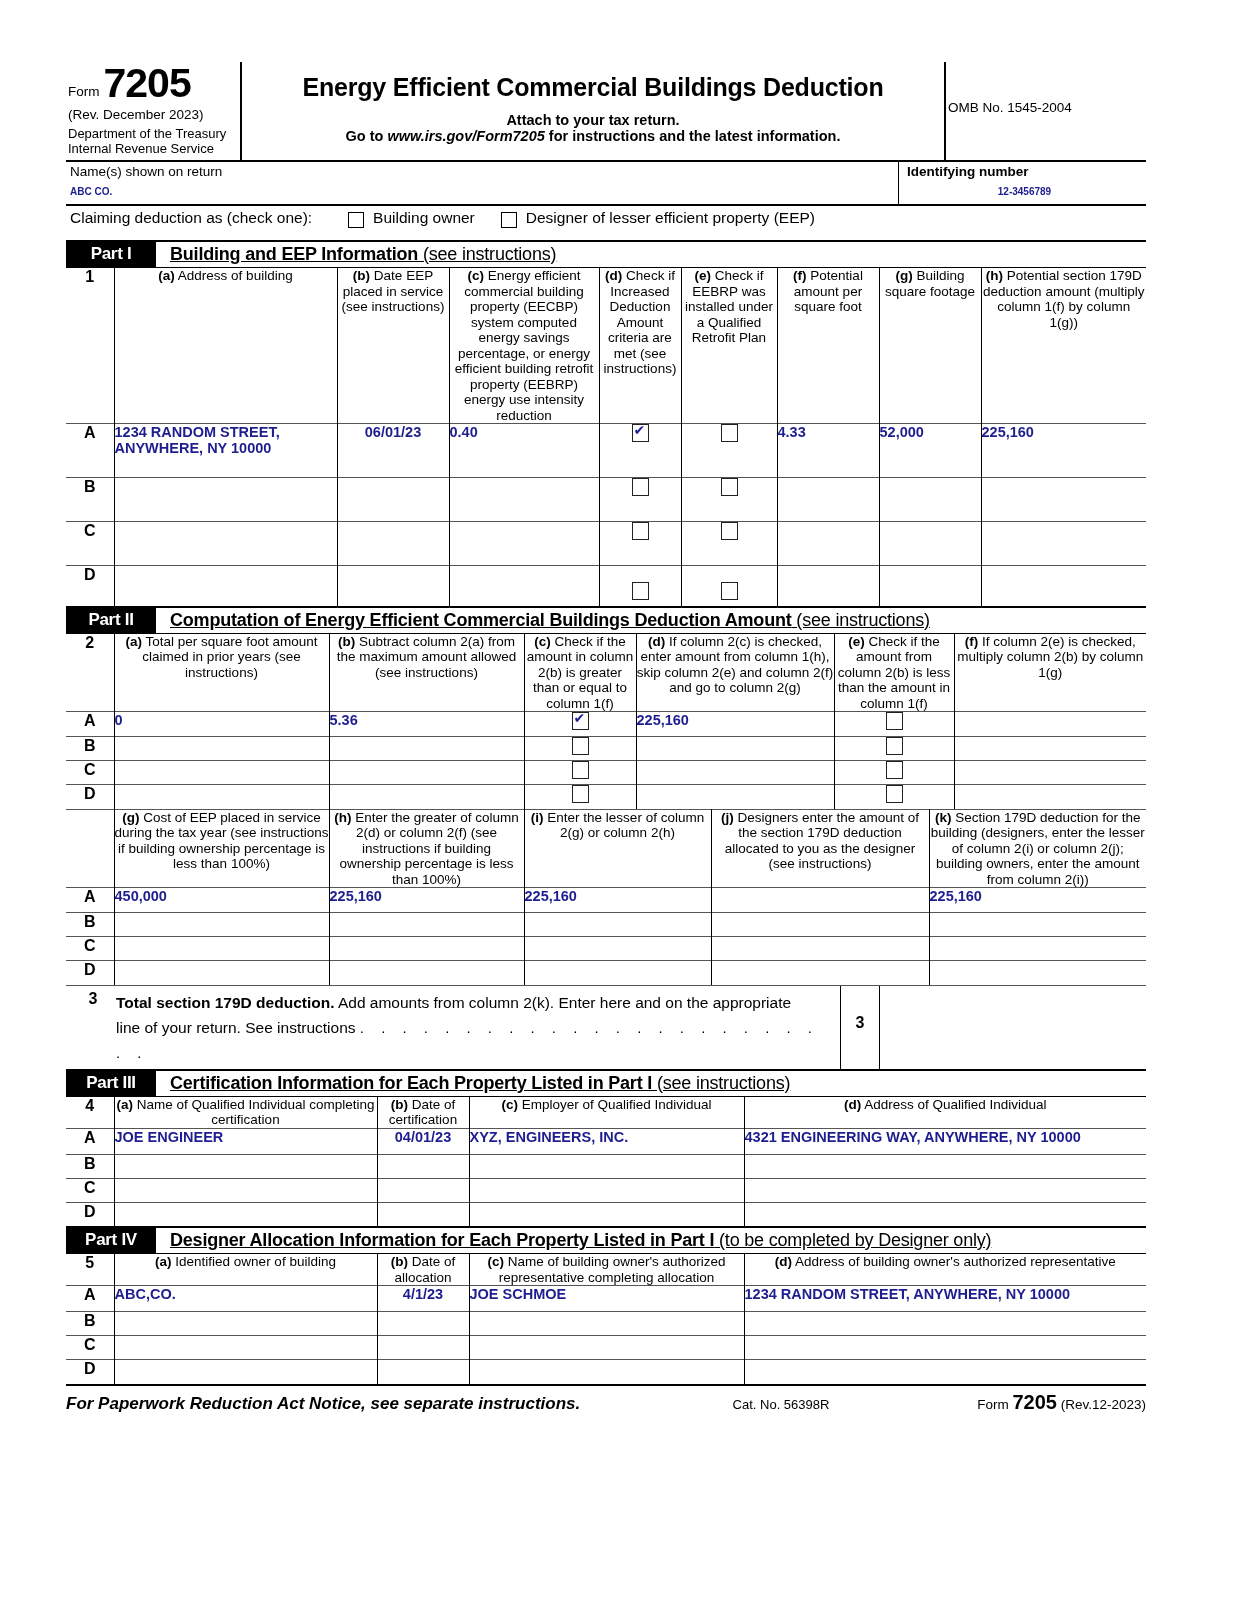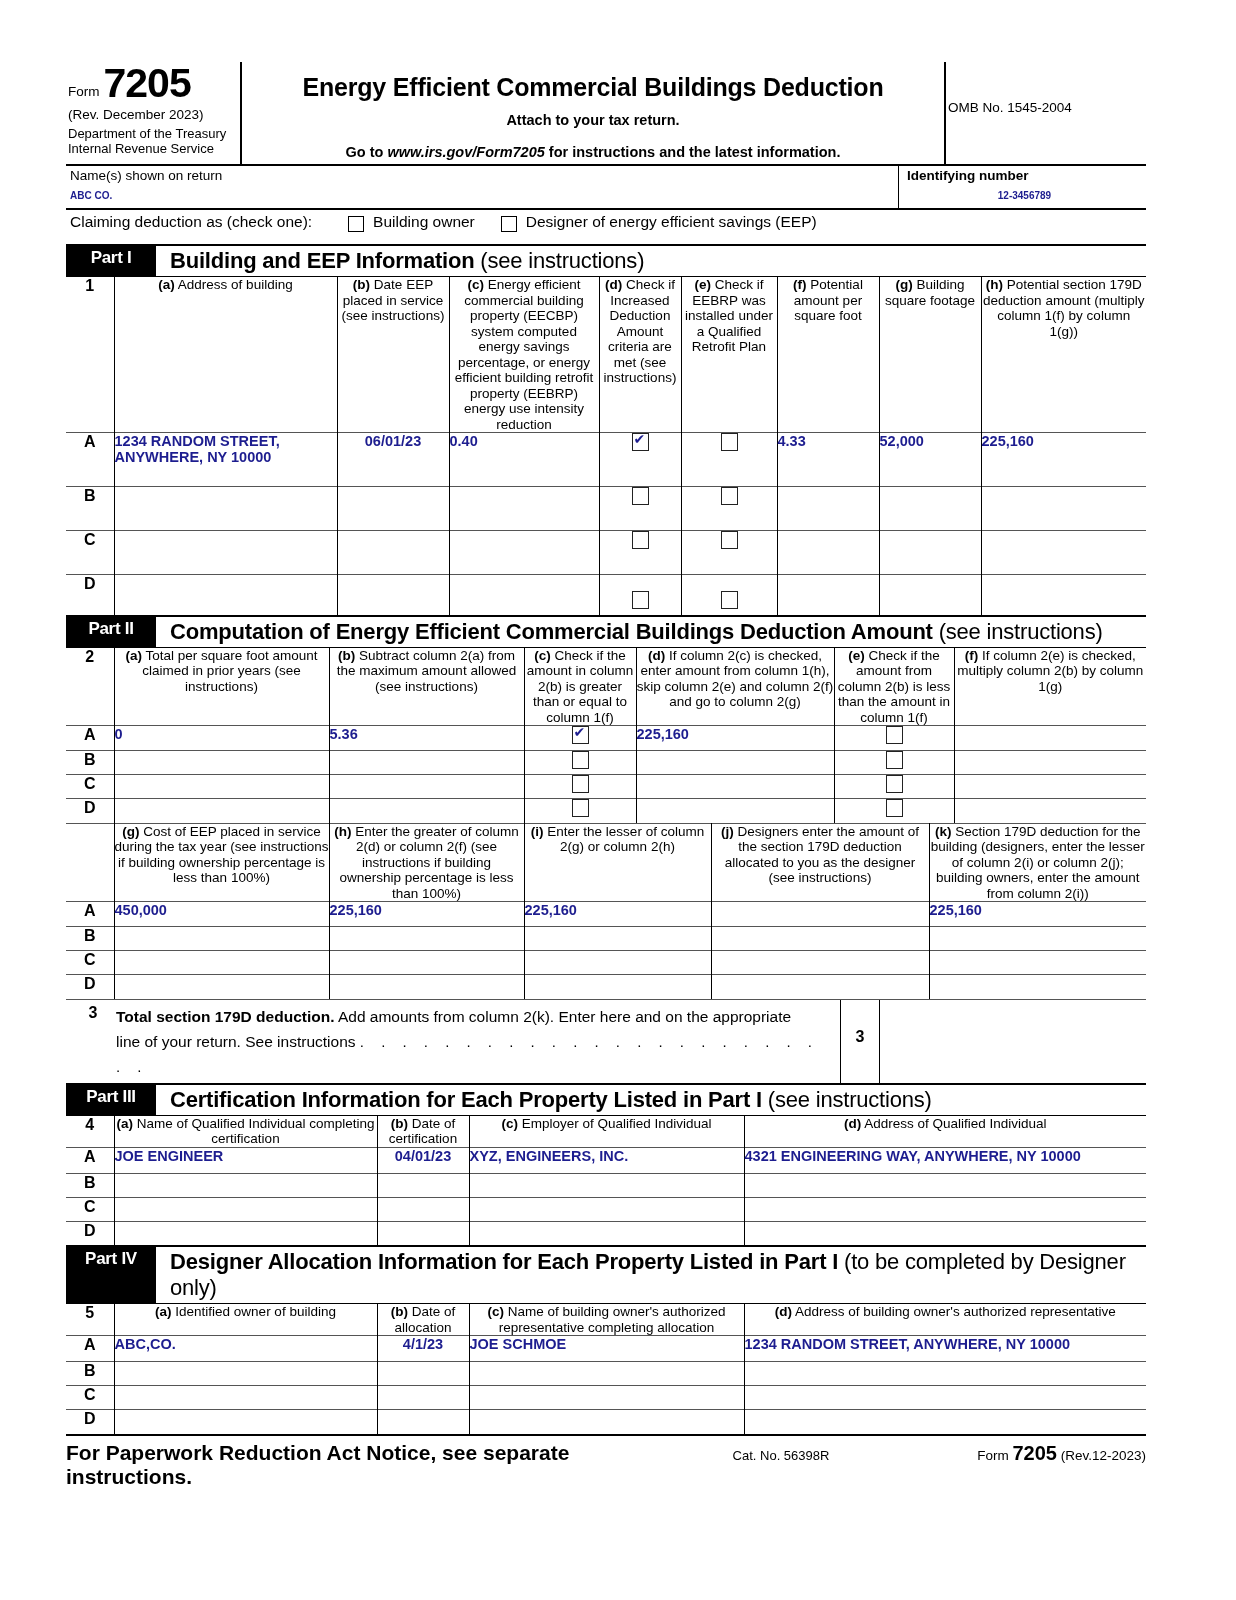--- a/index.html
+++ b/index.html
@@ -17,42 +17,42 @@
   .hdr{display:flex;border-bottom:2.5px solid #000;}
   .hdr-left{width:176px;box-sizing:border-box;padding:2px 6px 4px 2px;border-right:2.5px solid #000;}
   .formline{display:flex;align-items:flex-end;gap:4px;}
   .formword{font-size:13.5px;line-height:13px;padding-bottom:4px;}
   .formnum{font-size:41px;font-weight:bold;line-height:38px;letter-spacing:-1px;}
   .rev{font-size:13.5px;margin-top:5px;line-height:15px;}
   .dept{font-size:13px;margin-top:5px;line-height:14.5px;}
   .hdr-mid{flex:1;box-sizing:border-box;padding:4px 6px 4px 6px;text-align:center;border-right:2.5px solid #000;}
   .title{font-size:25px;font-weight:bold;line-height:30px;margin-top:6px;letter-spacing:-.2px;}
   .attach{font-size:14.5px;font-weight:bold;margin-top:10px;}
-  .goto{font-size:14.5px;font-weight:bold;margin-top:16px;}
+  .goto{font-size:14.5px;font-weight:bold;margin-top:0;}
   .goto i{font-style:italic;}
   .hdr-right{width:200px;box-sizing:border-box;padding:38px 6px 4px 2px;font-size:13.5px;}
 
   
   .namerow{display:flex;border-bottom:2.5px solid #000;}
   .name-l{flex:1;box-sizing:border-box;padding:2px 4px 3px 4px;border-right:1.2px solid #000;}
   .name-r{width:247px;box-sizing:border-box;padding:2px 4px 3px 8px;}
   .lbl-sm{font-size:13.5px;line-height:16px;}
   .val{color:#1d1d8f;font-weight:bold;font-size:10px;line-height:19px;padding-top:2px;}
   .val-c{text-align:center;}
 
   
   .claimrow{display:flex;align-items:center;border-bottom:2.5px solid #000;padding:3px 4px 13px 4px;font-size:15.5px;}
   .cb{display:inline-block;width:14px;height:14px;border:1.3px solid #000;margin:0 9px 0 26px;position:relative;top:2px;}
   .cb.first{margin-left:36px;}
 
   
   .partbar{display:flex;align-items:stretch;border-bottom:1.2px solid #000;}
   .parttag{background:#000;color:#fff;font-weight:bold;font-size:17px;
            padding:2px 8px 3px 8px;min-width:74px;text-align:center;letter-spacing:-.3px;}
-  .parttitle{font-size:22px;font-weight:bold;padding:2px 0 2px 14px;letter-spacing:-.2px;}
+  .parttitle{font-size:18px;font-weight:bold;padding:2px 0 2px 14px;letter-spacing:-.2px;text-decoration:underline;}
   .parttitle .nm{font-weight:normal;}
   .bt2{border-top:2.5px solid #000;}
 
   
   table.g{border-collapse:collapse;width:100%;table-layout:fixed;}
   table.g td{border-right:1.2px solid #000;vertical-align:top;padding:0;}
   table.g td:last-child{border-right:none;}
   .colhead{font-size:13.5px;line-height:15.5px;text-align:center;padding:4px 3px 4px 3px;}
   .colhead b{font-weight:bold;}
   .rowlbl{font-weight:bold;font-size:16px;text-align:center;vertical-align:middle;}
@@ -72,21 +72,21 @@
   .line3-l{flex:1;box-sizing:border-box;padding:4px 4px 4px 4px;}
   .line3-n{width:40px;box-sizing:border-box;border-left:1.2px solid #000;border-right:1.2px solid #000;
            text-align:center;font-weight:bold;font-size:16px;padding-top:28px;}
   .line3-v{width:222px;box-sizing:border-box;}
   .l3txt{font-size:15.5px;line-height:25px;}
   .l3txt b{font-weight:bold;}
   .dots{letter-spacing:6.5px;font-size:15px;}
 
   
   .footer{display:flex;align-items:baseline;border-top:2.5px solid #000;padding-top:5px;margin-top:0;}
-  .foot-l{flex:1;font-size:21px;font-weight:bold;}
+  .foot-l{flex:1;font-size:17px;font-weight:bold;font-style:italic;}
   .foot-c{width:270px;text-align:center;font-size:13px;}
   .foot-r{width:230px;text-align:right;font-size:13.5px;}
   .foot-r .big{font-size:20px;font-weight:bold;}
   .foot-r .fw{font-size:13.5px;}
 </style>
 </head>
 <body>
 
 <div class="page">
 <div class="sheet">
@@ -120,21 +120,21 @@
       <div class="lbl-sm" style="font-weight:bold">Identifying number</div>
       <div class="val val-c">12-3456789</div>
     </div>
   </div>
 
   <div class="claimrow">
     <span>Claiming deduction as (check one):</span>
     <span class="cb first"></span>
     <span>Building owner</span>
     <span class="cb"></span>
-    <span>Designer of energy efficient savings (EEP)</span>
+    <span>Designer of lesser efficient property (EEP)</span>
   </div>
 
   <div class="partbar">
     <div class="parttag">Part I</div>
     <div class="parttitle"><span>Building and EEP Information</span><span class="nm"> (see instructions)</span></div>
   </div>
 
   <table class="g">
     <colgroup>
       <col style="width:48px">

